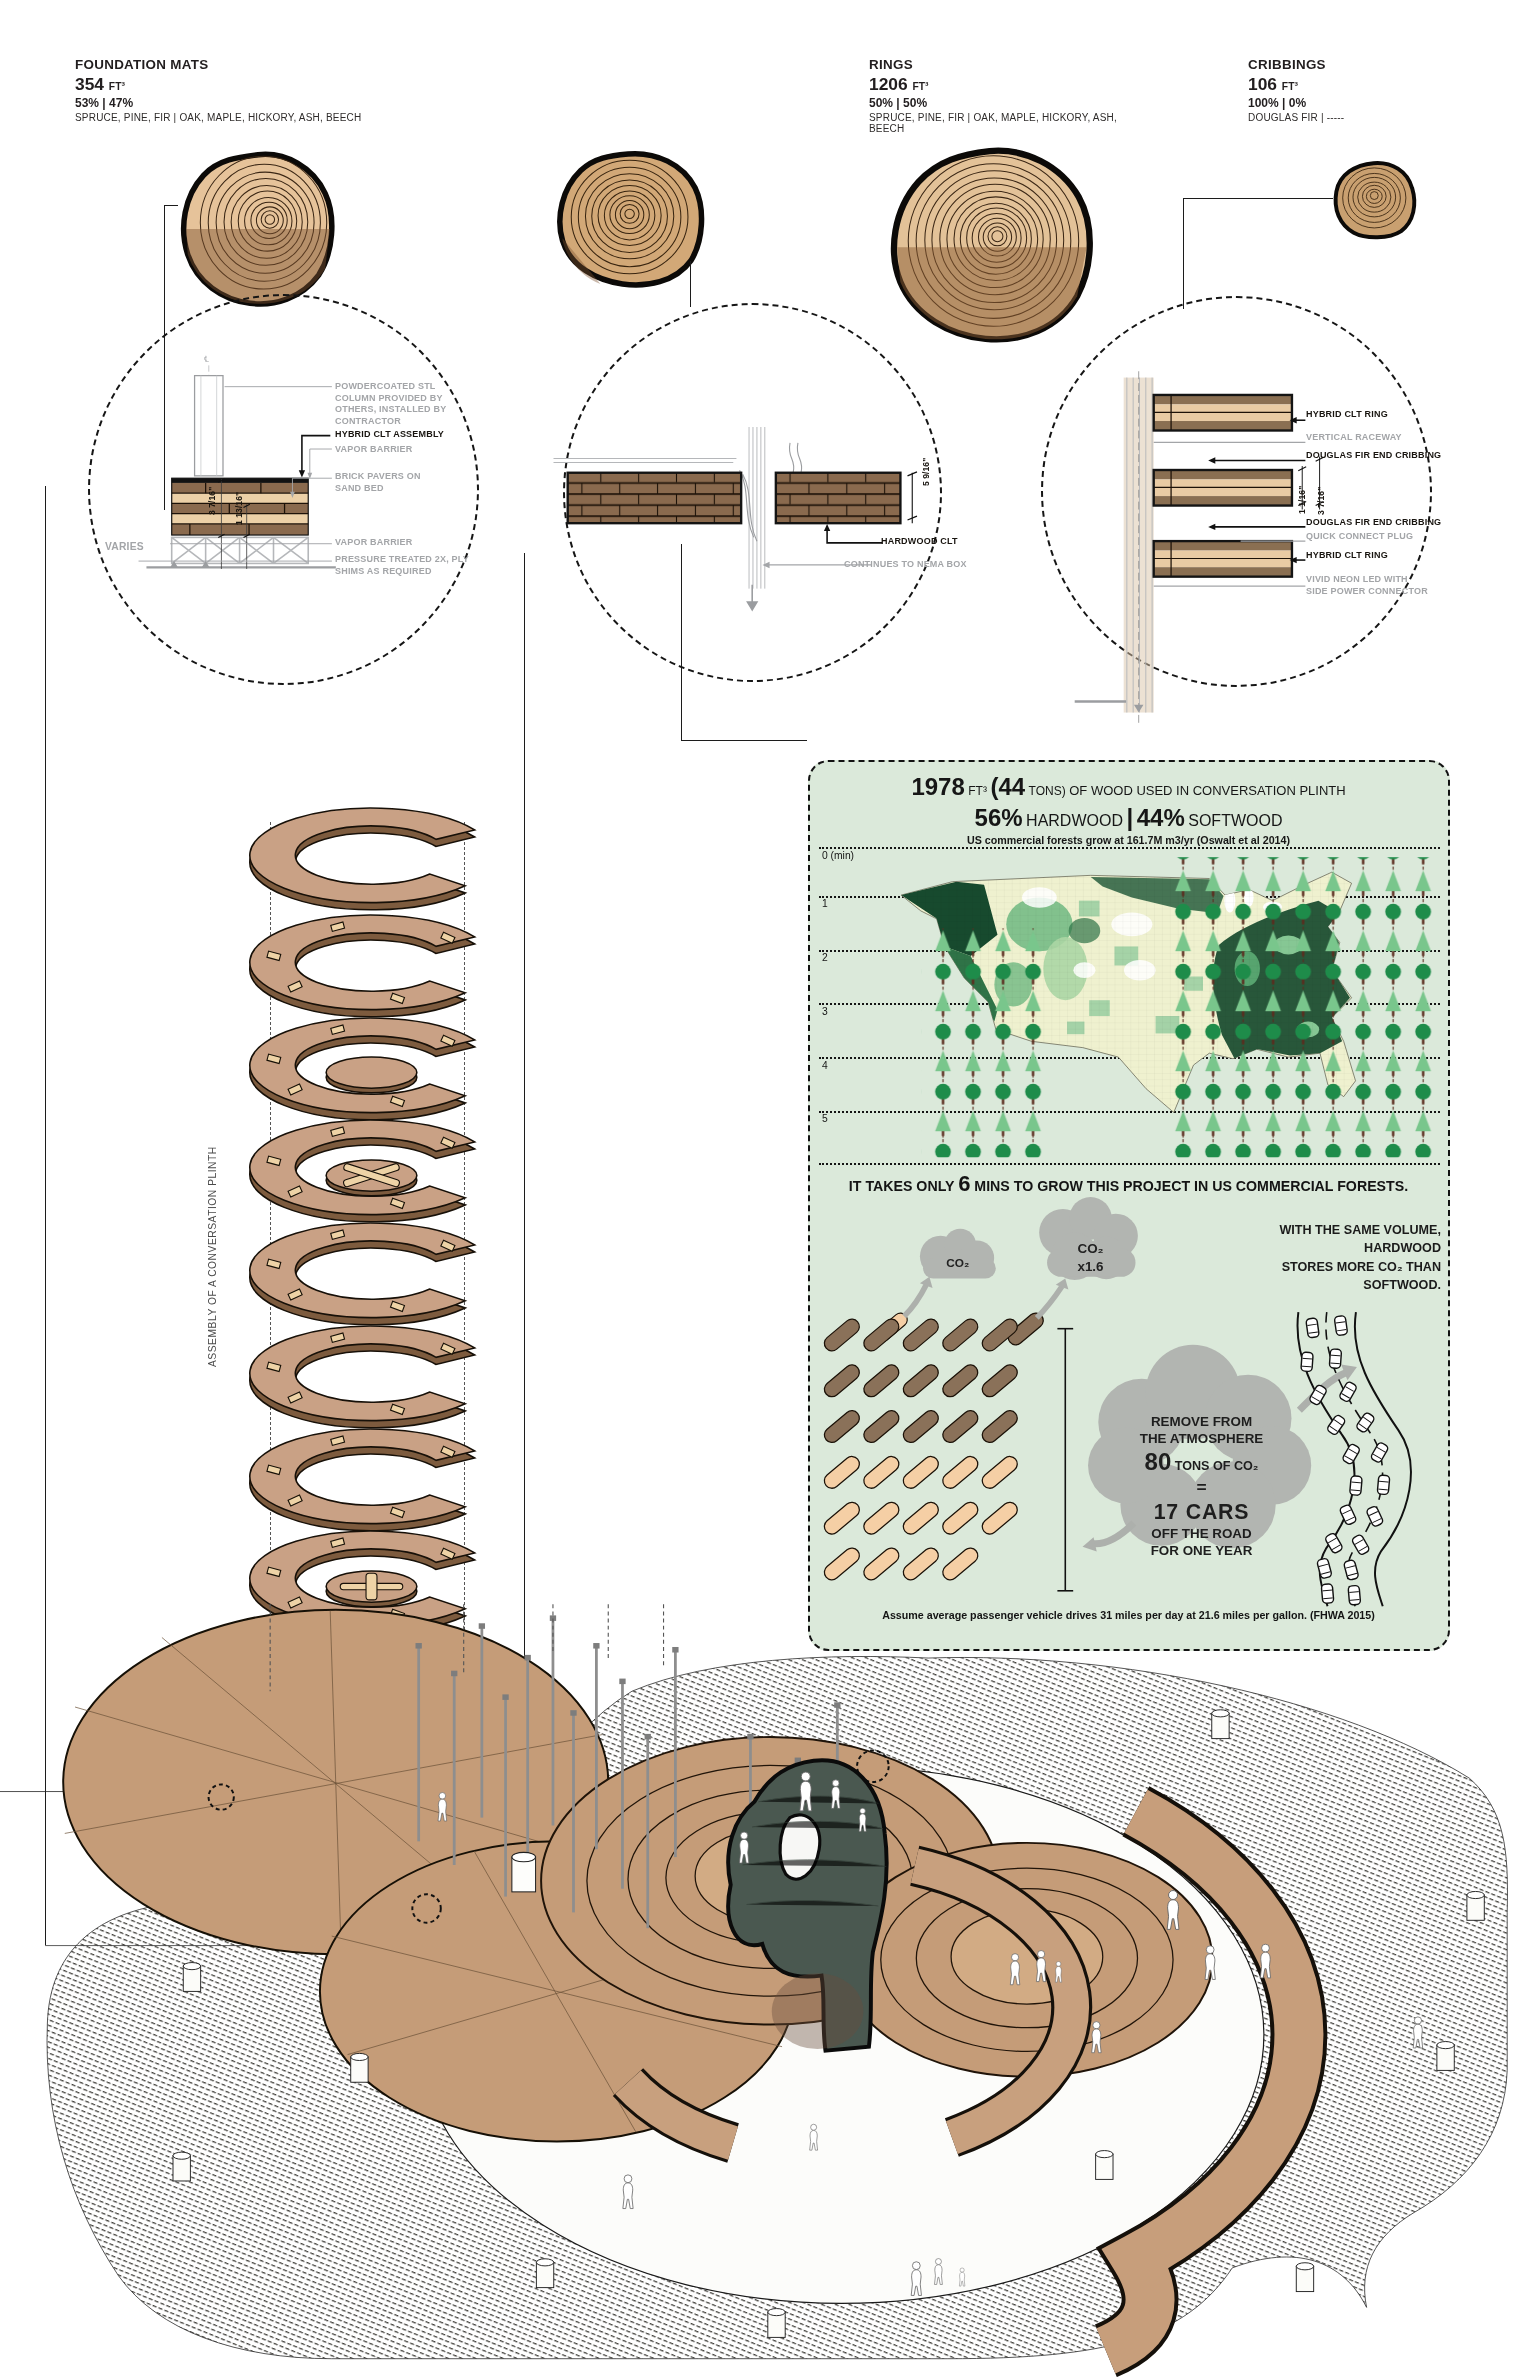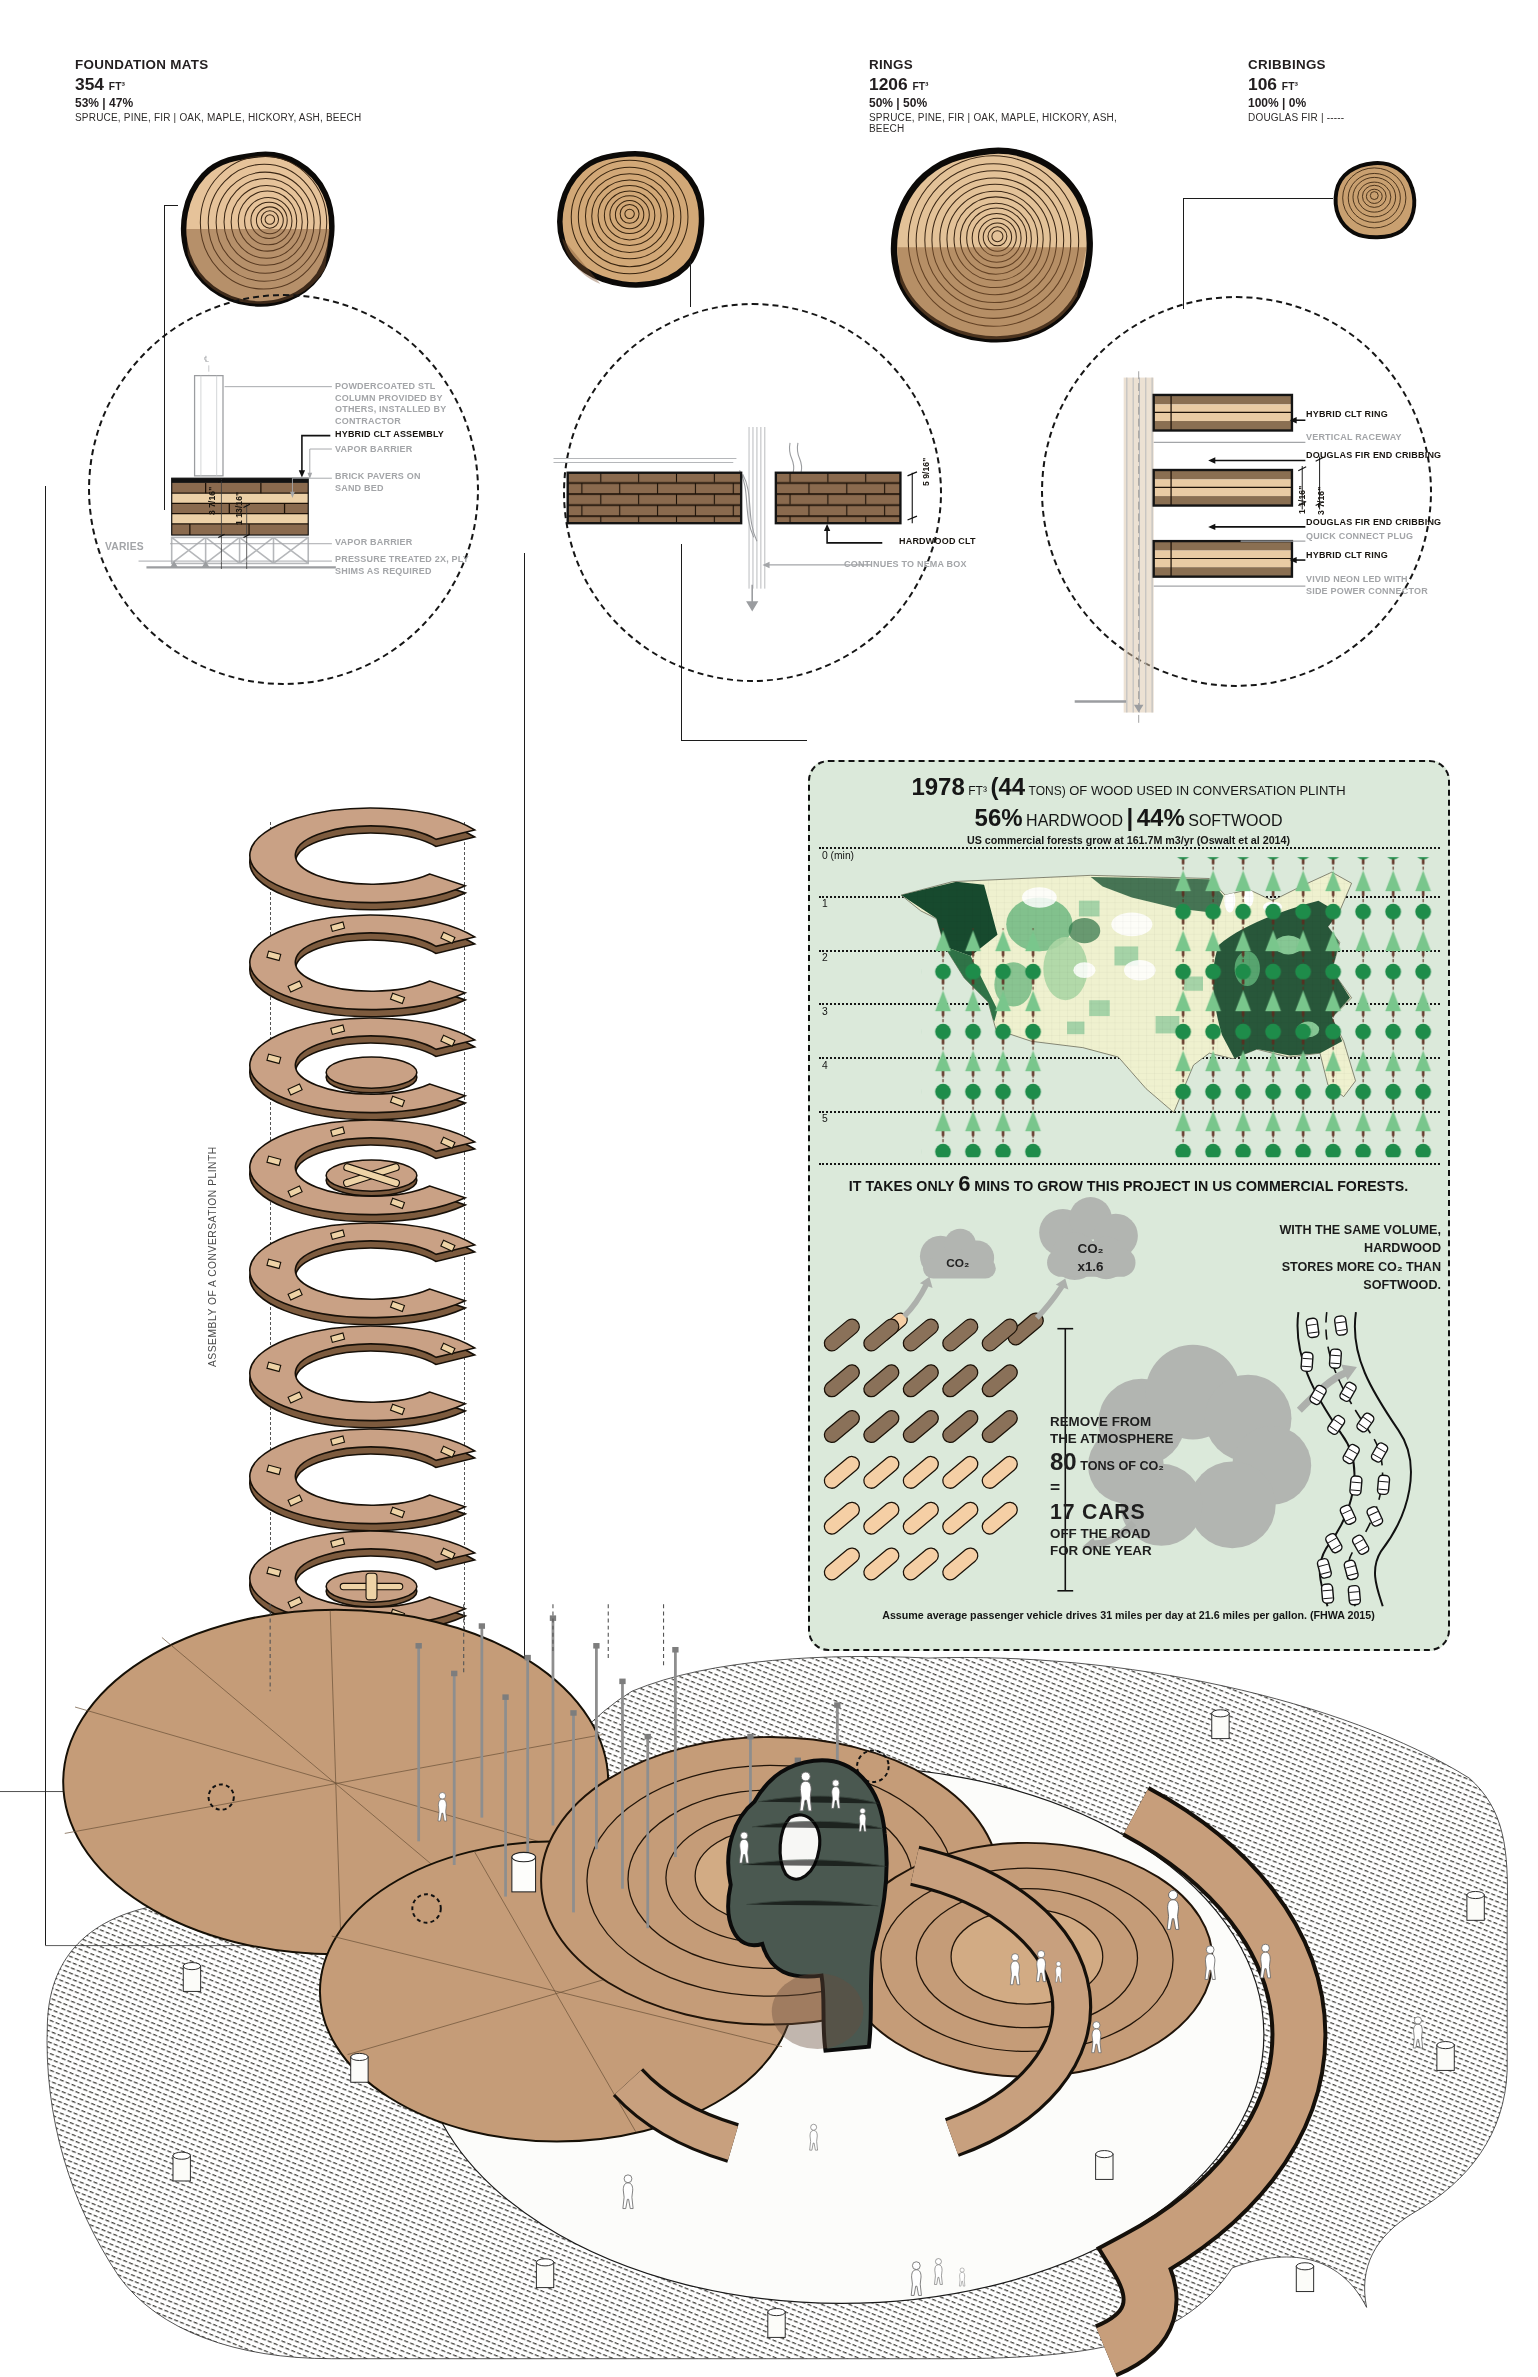--- a/index.html
+++ b/index.html
@@ -30,21 +30,21 @@
   .ptitle .m{font-size:13px}
   .ptitle .sm{font-size:12px}
   .ptitle .l2{margin-top:3.2px}
   .ptitle .l2 .t{font-size:16px}
   .pnote{position:absolute;left:822px;top:834px;width:613px;text-align:center;font-size:10.7px;font-weight:700;color:#161616}
   .minline{position:absolute;left:819px;width:621px;border-top:2.4px dotted #141414;height:0}
   .minlab{position:absolute;left:822px;font-size:10.3px;color:#141414}
   .takeaway{position:absolute;left:822px;top:1171px;width:613px;text-align:center;font-size:14.2px;font-weight:700;color:#141414}
   .takeaway .six{font-size:22px}
   .samevol{position:absolute;left:1229px;top:1221px;width:212px;text-align:right;font-size:12.6px;font-weight:700;line-height:1.45;color:#1b1b1b}
-  .cloudtxt{position:absolute;left:1050px;top:1413px;width:193px;color:#1e1e1e;font-weight:700}
+  .cloudtxt{position:absolute;left:1105px;top:1413px;width:193px;text-align:center;color:#1e1e1e;font-weight:700}
   .cloudtxt .t1{font-size:13.4px;line-height:1.3}
   .cloudtxt .big{font-size:24px}
   .cloudtxt .mid{font-size:12.6px}
   .cloudtxt .eq{font-size:17.4px;margin:1.6px 0}
   .cloudtxt .cars{font-size:21.3px;letter-spacing:0.8px}
   .footnote{position:absolute;left:822px;top:1609px;width:613px;text-align:center;font-size:10.7px;font-weight:700;color:#141414}
   .vlabel{position:absolute;left:207px;top:1367px;transform:rotate(-90deg);transform-origin:left top;font-size:10.3px;color:#4a4a4a;letter-spacing:0.5px;white-space:nowrap}
   svg{position:absolute;overflow:visible}
   svg text{font-family:"Liberation Sans",sans-serif}
 </style>
@@ -287,21 +287,21 @@
     <rect x="282" y="58" width="158" height="64" fill="url(#cltp)" stroke="#141414" stroke-width="3"></rect>
     <path d="M252,200 L252,228 M252,232 l-6,-10 l12,0 Z" stroke="#9b9da0" stroke-width="2" fill="#9b9da0"></path>
     <line x1="455" y1="58" x2="455" y2="122" stroke="#111" stroke-width="1.4"></line>
     <path d="M449,62 l12,-5 M449,118 l12,-5" stroke="#111" stroke-width="1.6"></path>
     <path d="M417,147 L347,147 L347,130" fill="none" stroke="#111" stroke-width="2"></path>
     <path d="M343,132 L347,123 L351,132 Z" fill="#111"></path>
     <path d="M403,175 L272,175" fill="none" stroke="#a3a5a8" stroke-width="1.6"></path>
     <path d="M274,171 L265,175 L274,179 Z" fill="#a3a5a8"></path>
   </svg>
   <div class="dim" style="left:921px;top:486px">5 9/16"</div>
-  <div class="callout k" style="left:899px;top:536px;width:95px">HARDWOOD CLT</div>
+  <div class="callout k" style="left:881px;top:536px;width:95px">HARDWOOD CLT</div>
   <div class="callout" style="left:844px;top:559px;width:134px">CONTINUES TO NEMA BOX</div>
 
   <svg style="left:1051px;top:371px" width="316" height="356" viewBox="0 0 400 450">
     <rect x="92" y="8" width="38" height="424" fill="#d9c4a8" opacity="0.5"></rect>
     <g stroke="#b5b7ba" stroke-width="1.2">
       <line x1="96" y1="8" x2="96" y2="432"></line>
         <line x1="104" y1="8" x2="104" y2="432"></line>
         <line x1="112" y1="8" x2="112" y2="432"></line>
         <line x1="120" y1="8" x2="120" y2="432"></line>
         <line x1="128" y1="8" x2="128" y2="432"></line>

